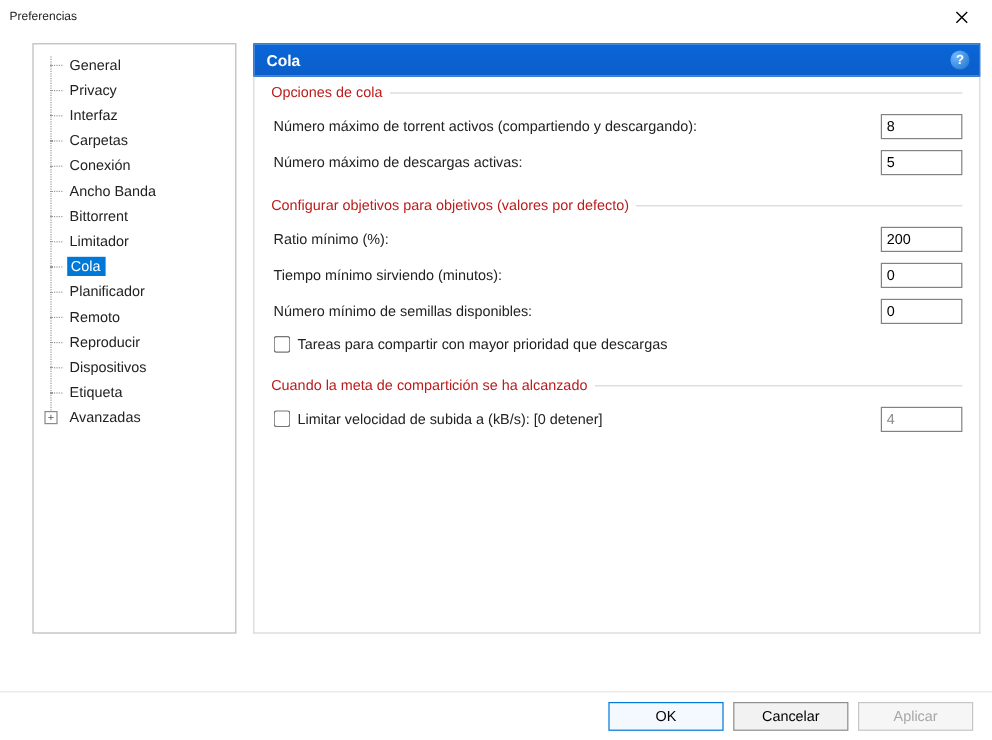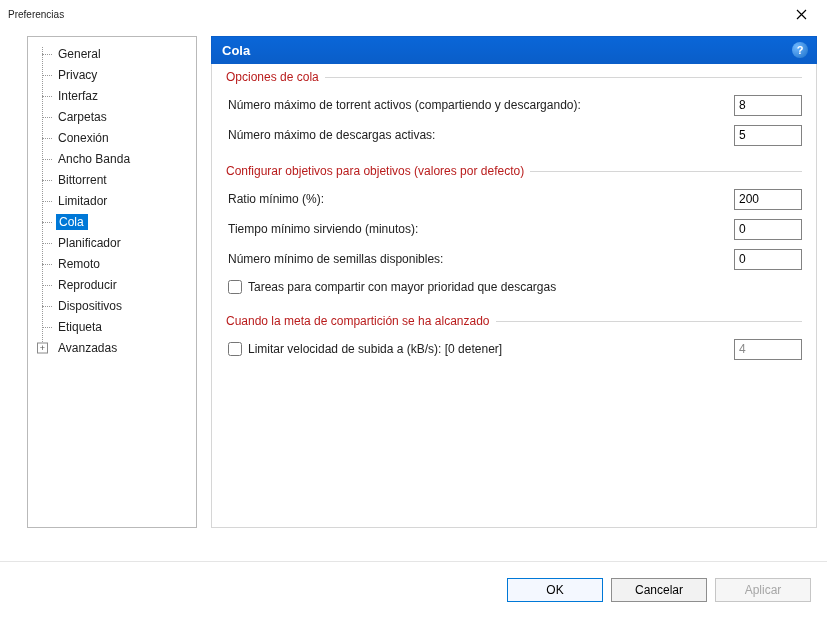--- a/index.html
+++ b/index.html
@@ -153,21 +153,21 @@
     min-height: 26px;
     gap: 6px;
     padding-left: 2px;
   }
   .chk-row input[type=checkbox]{
     width: 14px; height: 14px; margin:0;
   }
 
   
   .footer {
-    height: 56px;
+    height: 41px;
     display: flex; align-items: center; justify-content: flex-end;
     gap: 8px;
     padding: 0 16px 0 0;
     border-top: 1px solid #e5e5e5;
     margin-top: 6px;
   }
   button.dlg {
     min-width: 96px; height: 24px;
     border: 1px solid #8e8e8e;
     background: #f2f2f2;

